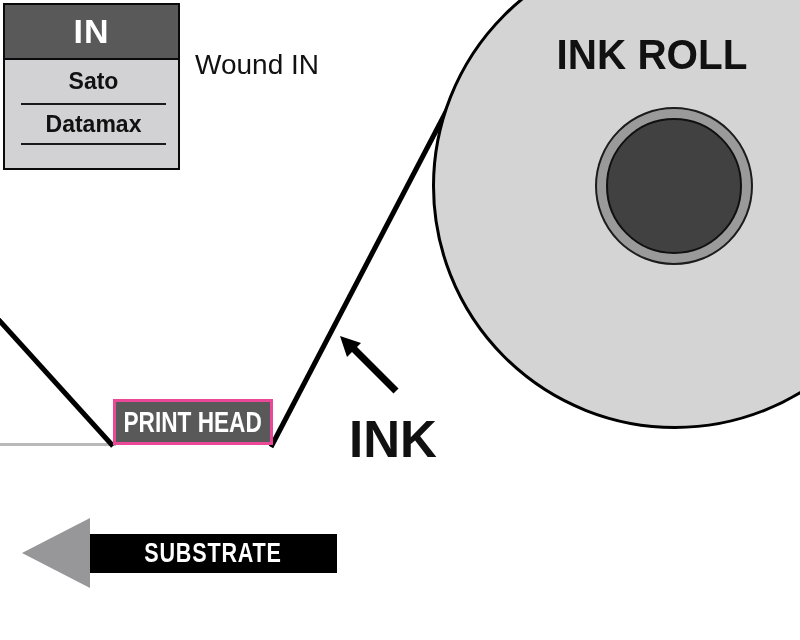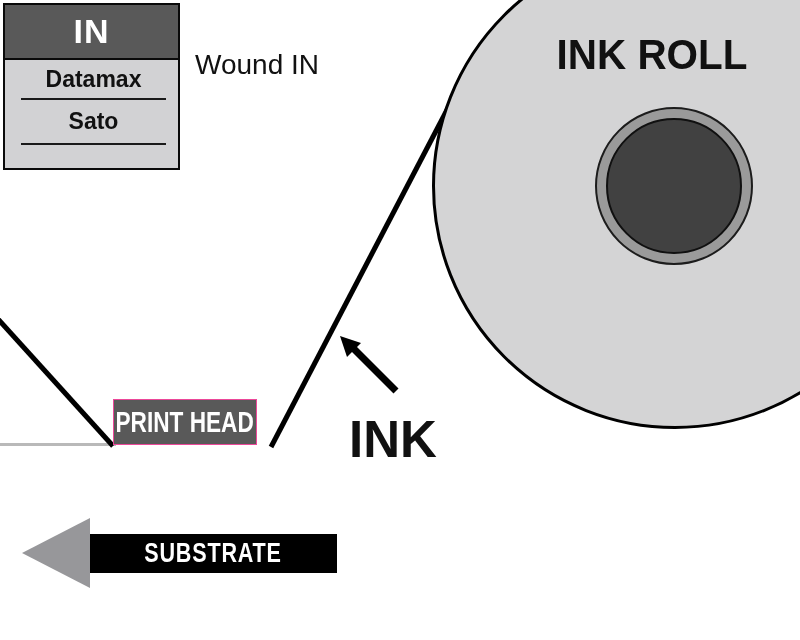--- a/index.html
+++ b/index.html
@@ -80,23 +80,23 @@
     width: 136px; height: 136px;
     border: 2px solid #101010; border-radius: 50%;
     background: #414141;
     box-sizing: border-box;
     z-index: 3;
   }
 
   
   .print-head {
     left: 113px; top: 399px;
-    width: 144px; height: 46px;
+    width: 160px; height: 46px;
     background: #595959;
-    border: 1px solid #ec4899;
+    border: 3px solid #ec4899;
     box-sizing: border-box;
     display: flex; align-items: center; justify-content: center;
     z-index: 5;
   }
   .print-head span {
     color: #ffffff; font-size: 29px; font-weight: 700;
     transform: scaleX(0.78);
     letter-spacing: 0px; white-space: nowrap;
   }
 
@@ -137,22 +137,22 @@
   </g>
 </svg>
 
 <div class="abs roll-disc"></div>
 <div class="abs roll-ring"></div>
 <div class="abs roll-core"></div>
 <div class="abs ink-roll-label">INK ROLL</div>
 
 <div class="abs legend">
   <div class="legend-header">IN</div>
+  <div class="legend-row r2">Sato</div>
   <div class="legend-row r1">Datamax</div>
-  <div class="legend-row r2">Sato</div>
 </div>
 <div class="abs wound-label">Wound IN</div>
 
 <div class="abs print-head">
   <span>PRINT HEAD</span>
 </div>
 
 <div class="abs ink-label">INK</div>
 
 <div class="abs substrate-head"></div>

